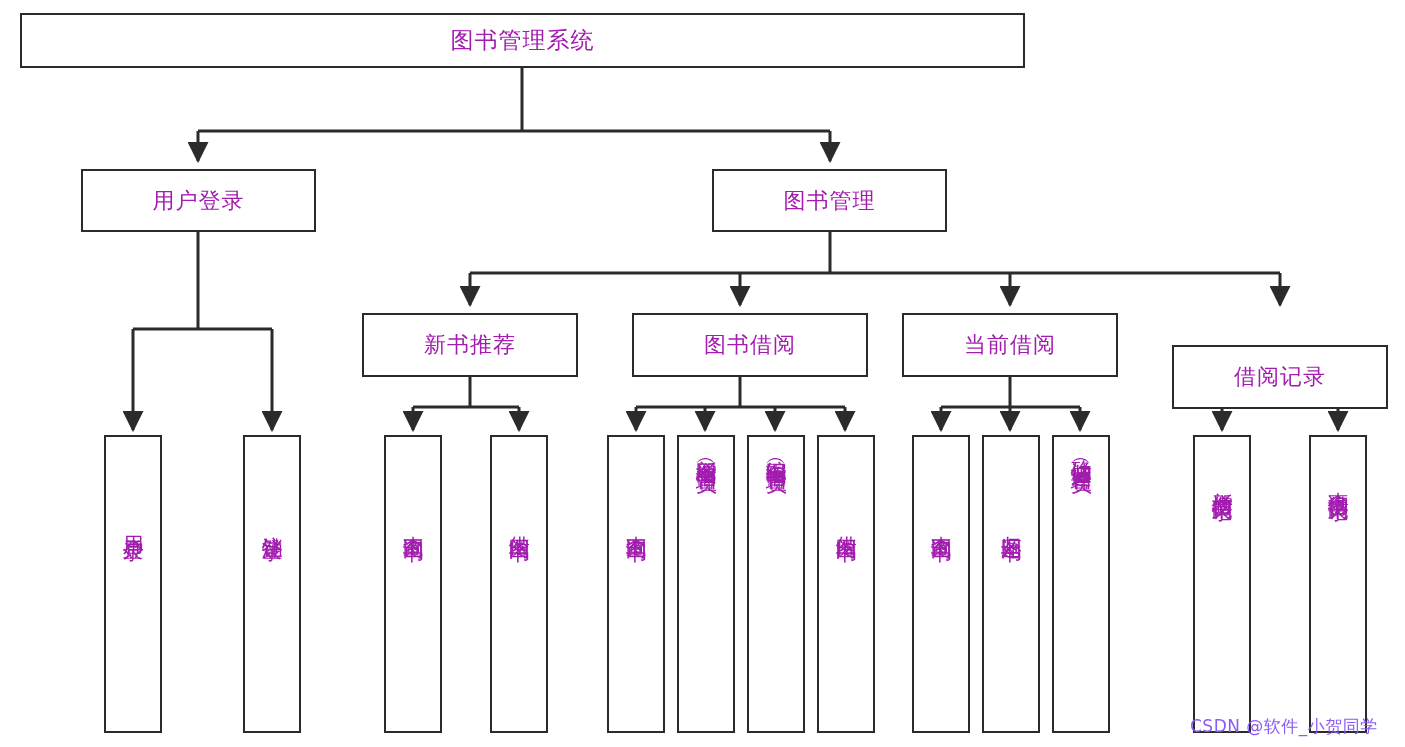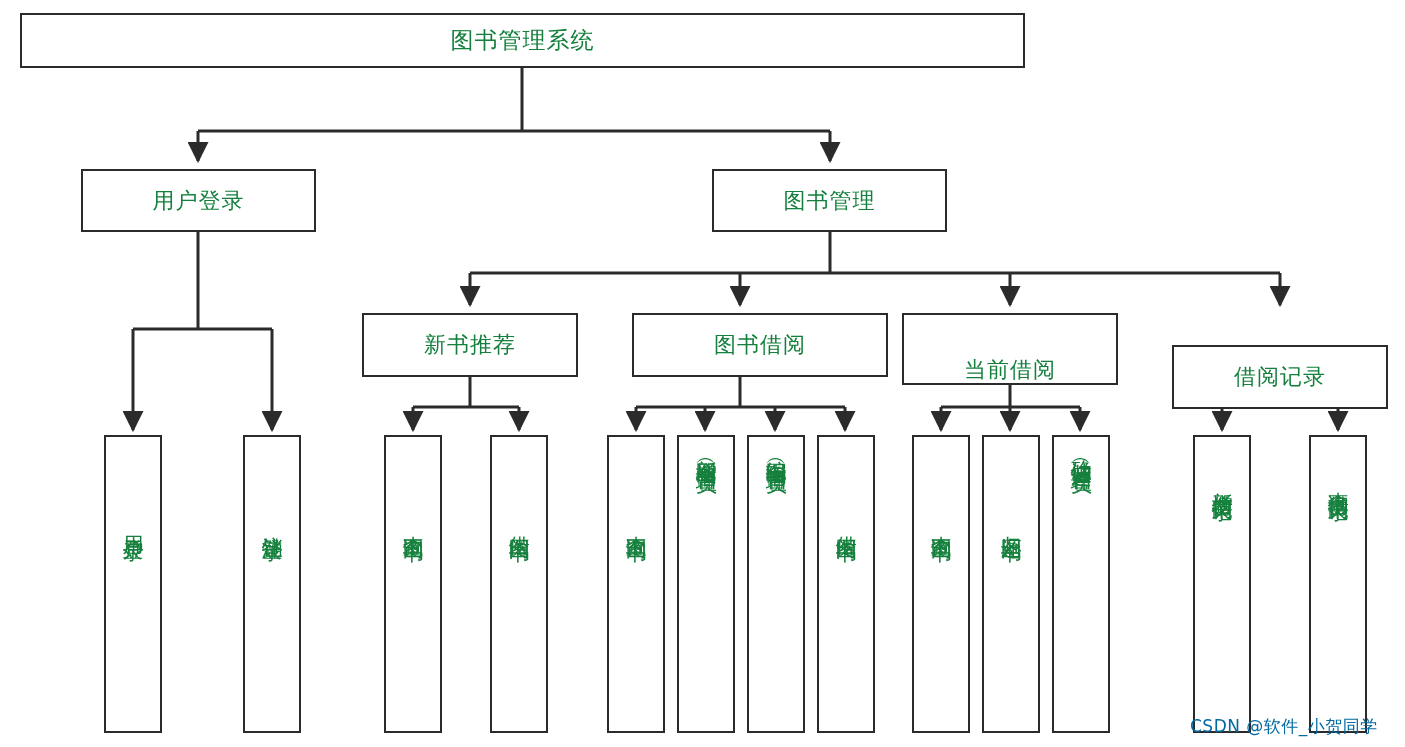--- a/index.html
+++ b/index.html
@@ -27,21 +27,21 @@
     pointer-events: none;
   }
   .node {
     position: absolute;
     box-sizing: border-box;
     background: #ffffff;
     border: 2px solid #2b2b2b;
     display: flex;
     align-items: center;
     justify-content: center;
-    color: #15803d;
+    color: #a21caf;
   }
   .node .label {
     display: block;
     text-align: center;
     line-height: 1.18;
     white-space: nowrap;
   }
   
   .node.horiz .label {
     font-size: 22px;
@@ -59,21 +59,21 @@
   .node.vert .label {
     writing-mode: vertical-rl;
     text-orientation: upright;
     font-size: 21px;
     line-height: 1.06;
     letter-spacing: 2px;
     white-space: nowrap;
   }
   .watermark {
     position: absolute;
-    color: #0369a1;
+    color: #8b5cf6;
     font-size: 17px;
     letter-spacing: 0.5px;
     white-space: nowrap;
     user-select: none;
   }
 </style>
 </head>
 <body>
 
 <div id="canvas">
@@ -135,24 +135,24 @@
   <div class="node horiz" style="left:81px; top:169px; width:235px; height:63px;">
     <span class="label">用户登录</span>
   </div>
   <div class="node horiz" style="left:362px; top:313px; width:216px; height:64px;">
     <span class="label">新书推荐</span>
   </div>
 
   <div class="node horiz" style="left:712px; top:169px; width:235px; height:63px;">
     <span class="label">图书管理</span>
   </div>
-  <div class="node horiz" style="left:632px; top:313px; width:256px; height:64px;">
+  <div class="node horiz" style="left:632px; top:313px; width:236px; height:64px;">
     <span class="label">图书借阅</span>
   </div>
-  <div class="node horiz" style="left:902px; top:313px; width:216px; height:72px;align-items:flex-end;">
+  <div class="node horiz" style="left:902px; top:313px; width:216px; height:64px;">
     <span class="label">当前借阅</span>
   </div>
   <div class="node horiz" style="left:1172px; top:313px; width:216px; height:64px;margin-top:32px;">
     <span class="label">借阅记录</span>
   </div>
 
   <div class="node vert" style="left:104px; top:435px; width:58px; height:298px; padding-top:82px;">
     <span class="label">用户登录</span>
   </div>
   <div class="node vert" style="left:243px; top:435px; width:58px; height:298px; padding-top:82px;">

